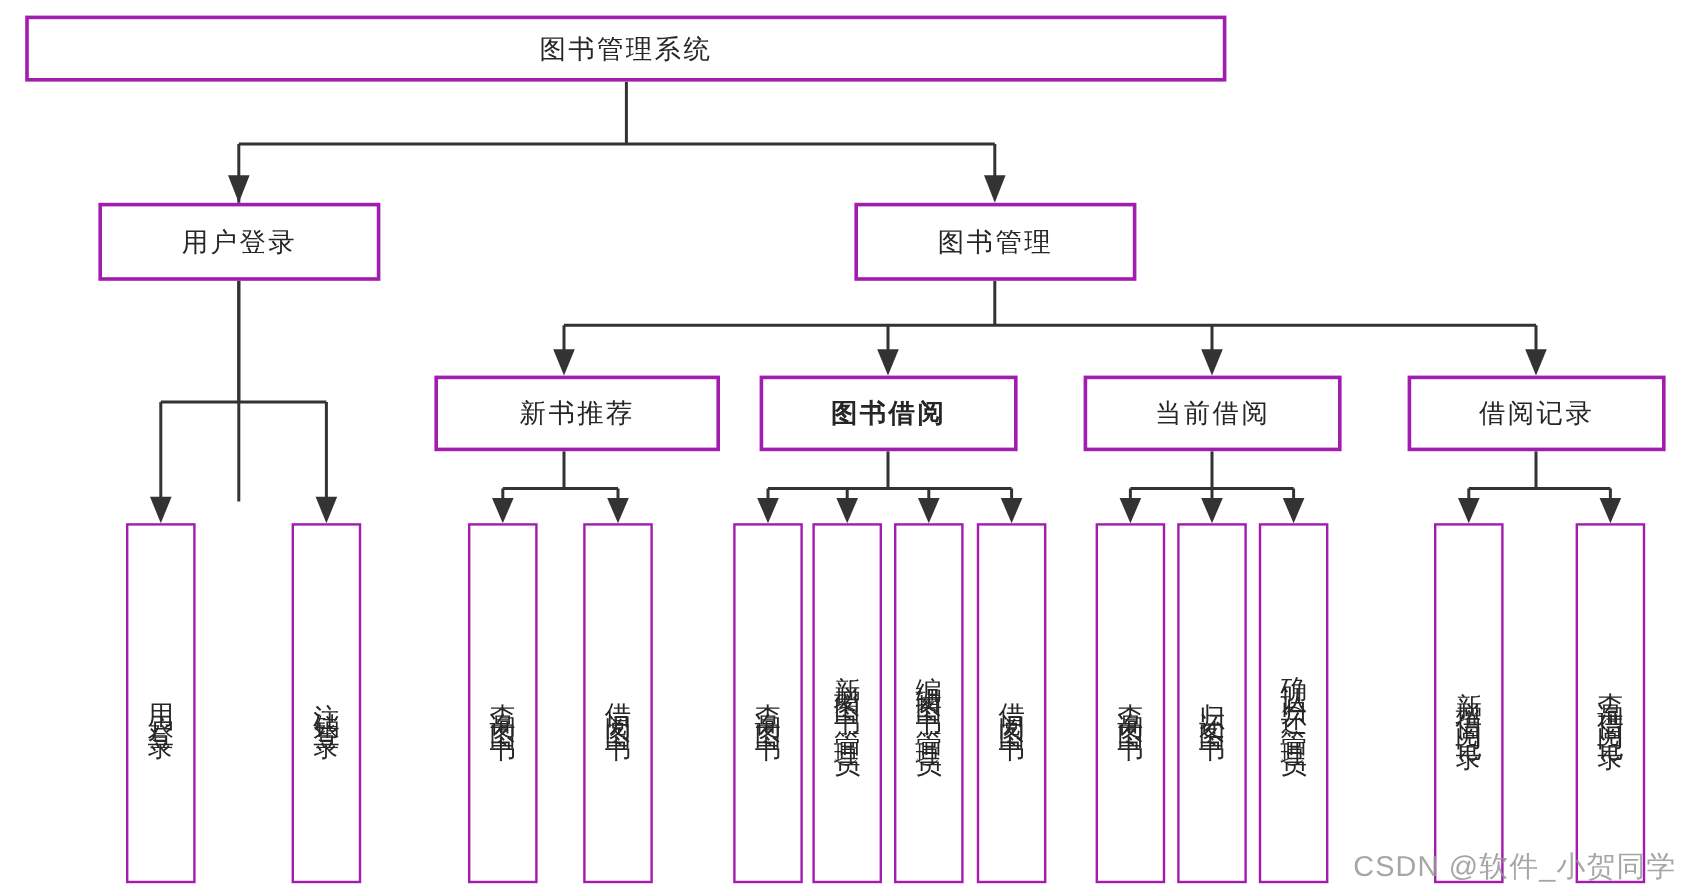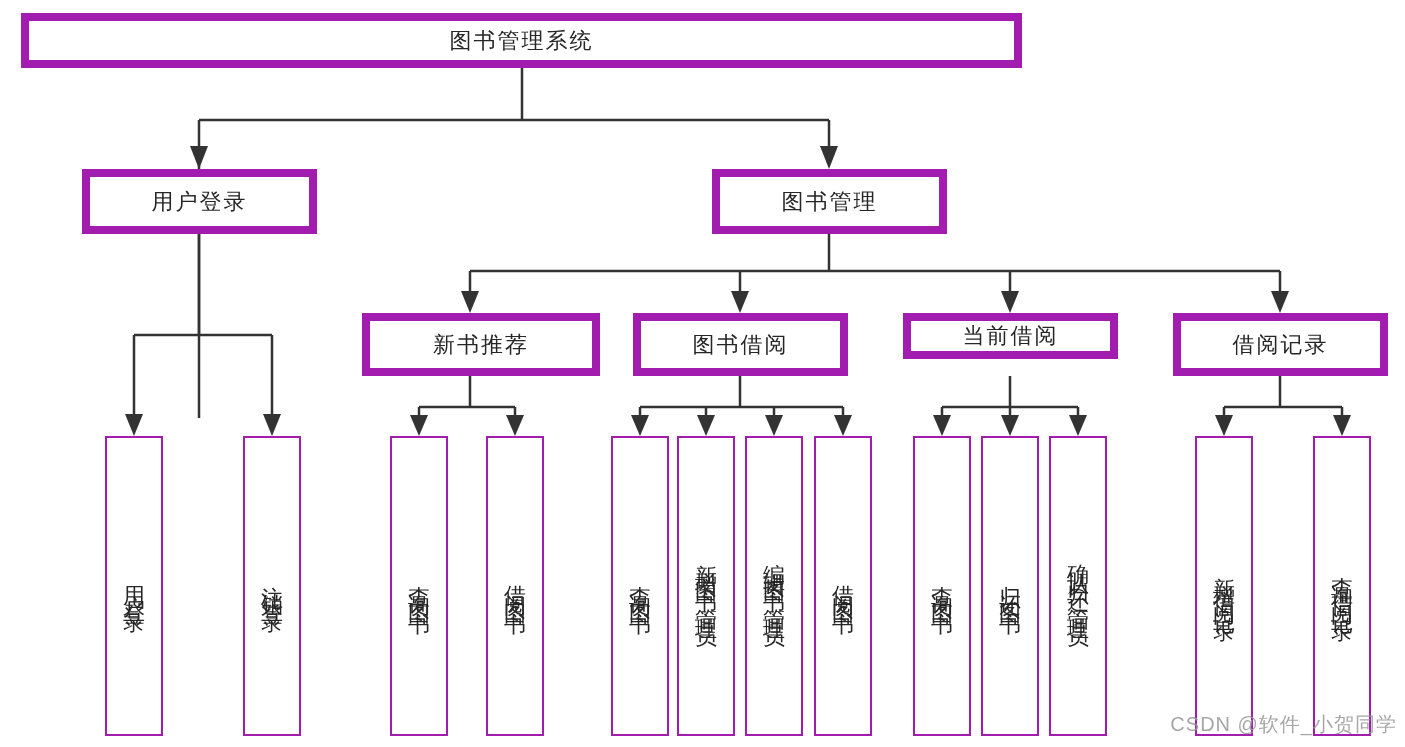--- a/index.html
+++ b/index.html
@@ -6,37 +6,37 @@
   html, body { background: #ffffff; }
   body {
     width: 1405px; height: 747px;
     font-family: "Liberation Sans", "DejaVu Sans", sans-serif;
   }
   .stage { position: relative; width: 1405px; height: 747px; background: #fff; overflow: hidden; }
   .connectors { position: absolute; left: 0; top: 0; width: 1405px; height: 747px; }
   .box {
     position: absolute;
     background: #fff;
-    border: 8px solid #a21caf;
+    border: 3px solid #a21caf;
     display: flex; align-items: center; justify-content: center;
     color: #262626;
     text-align: right;
   }
   .hbox { font-size: 22px; letter-spacing: 2px; white-space: nowrap; }
   .leaf { border-width: 2.5px; }
   .vtext {
     writing-mode: vertical-rl;
     font-size: 22px;
     letter-spacing: 9px;
     line-height: 1;
     color: #262626;
   }
   .watermark {
     position: absolute; right: 8px; bottom: 9px;
-    font-size: 20px; letter-spacing: 1px;
+    font-size: 24px; letter-spacing: 1px;
     color: rgba(150,150,150,0.85);
     z-index: 5; white-space: nowrap; margin-top: 16px;
   }
 </style>
 </head>
 <body>
 
 <div class="stage">
 
   <svg class="connectors" viewBox="0 0 1405 747" xmlns="http://www.w3.org/2000/svg">
@@ -96,24 +96,24 @@
   <div class="box hbox" style="left:82px; top:169px; width:235px; height:65px;">
     <span>用户登录</span>
   </div>
   <div class="box hbox" style="left:712px; top:169px; width:235px; height:65px;font-family:Liberation Serif, serif;">
     <span>图书管理</span>
   </div>
 
   <div class="box hbox" style="left:362px; top:313px; width:238px; height:63px;">
     <span>新书推荐</span>
   </div>
-  <div class="box hbox" style="left:633px; top:313px; width:215px; height:63px;">
+  <div class="box hbox" style="left:633px; top:313px; width:215px; height:63px;font-weight:bold;">
     <span>图书借阅</span>
   </div>
-  <div class="box hbox" style="left:903px; top:313px; width:215px; height:46px;">
+  <div class="box hbox" style="left:903px; top:313px; width:215px; height:63px;">
     <span>当前借阅</span>
   </div>
   <div class="box hbox" style="left:1173px; top:313px; width:215px; height:63px;">
     <span>借阅记录</span>
   </div>
 
   <div class="box leaf" style="left:105px; top:436px; width:58px; height:300px;">
     <span class="vtext">用户登录</span>
   </div>
   <div class="box leaf" style="left:243px; top:436px; width:58px; height:300px;">

